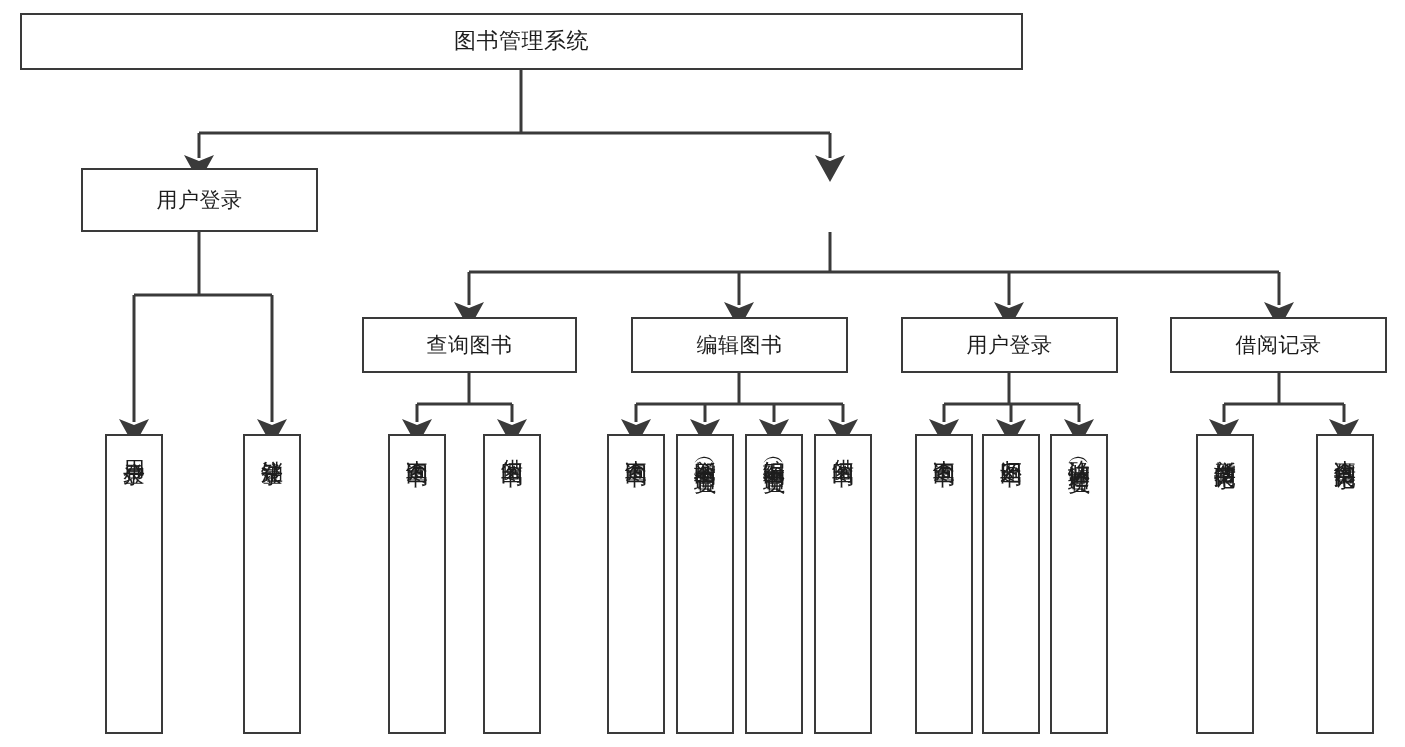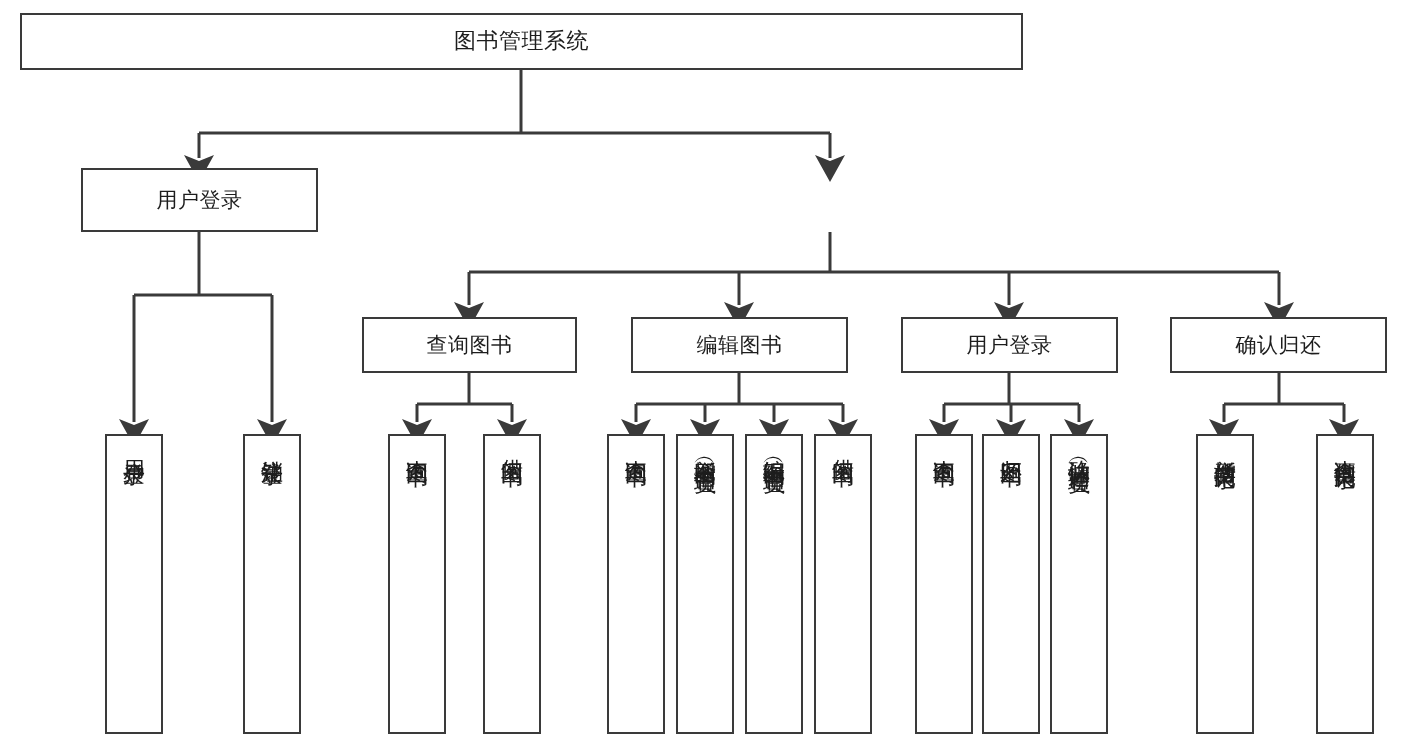--- a/index.html
+++ b/index.html
@@ -142,21 +142,21 @@
   <div class="node horiz" style="left:362px; top:317px; width:215px; height:56px;">
     <span class="label">查询图书</span>
   </div>
   <div class="node horiz" style="left:631px; top:317px; width:217px; height:56px;">
     <span class="label">编辑图书</span>
   </div>
   <div class="node horiz" style="left:901px; top:317px; width:217px; height:56px;">
     <span class="label">用户登录</span>
   </div>
   <div class="node horiz" style="left:1170px; top:317px; width:217px; height:56px;">
-    <span class="label">确认归还</span>
+    <span class="label">借阅记录</span>
   </div>
 
   <div class="node vert" style="left:105px; top:434px; width:58px; height:300px;">
     <span class="label">用户登录</span>
   </div>
   <div class="node vert" style="left:243px; top:434px; width:58px; height:300px;">
     <span class="label">注销登录</span>
   </div>
 
   <div class="node vert" style="left:388px; top:434px; width:58px; height:300px;">

